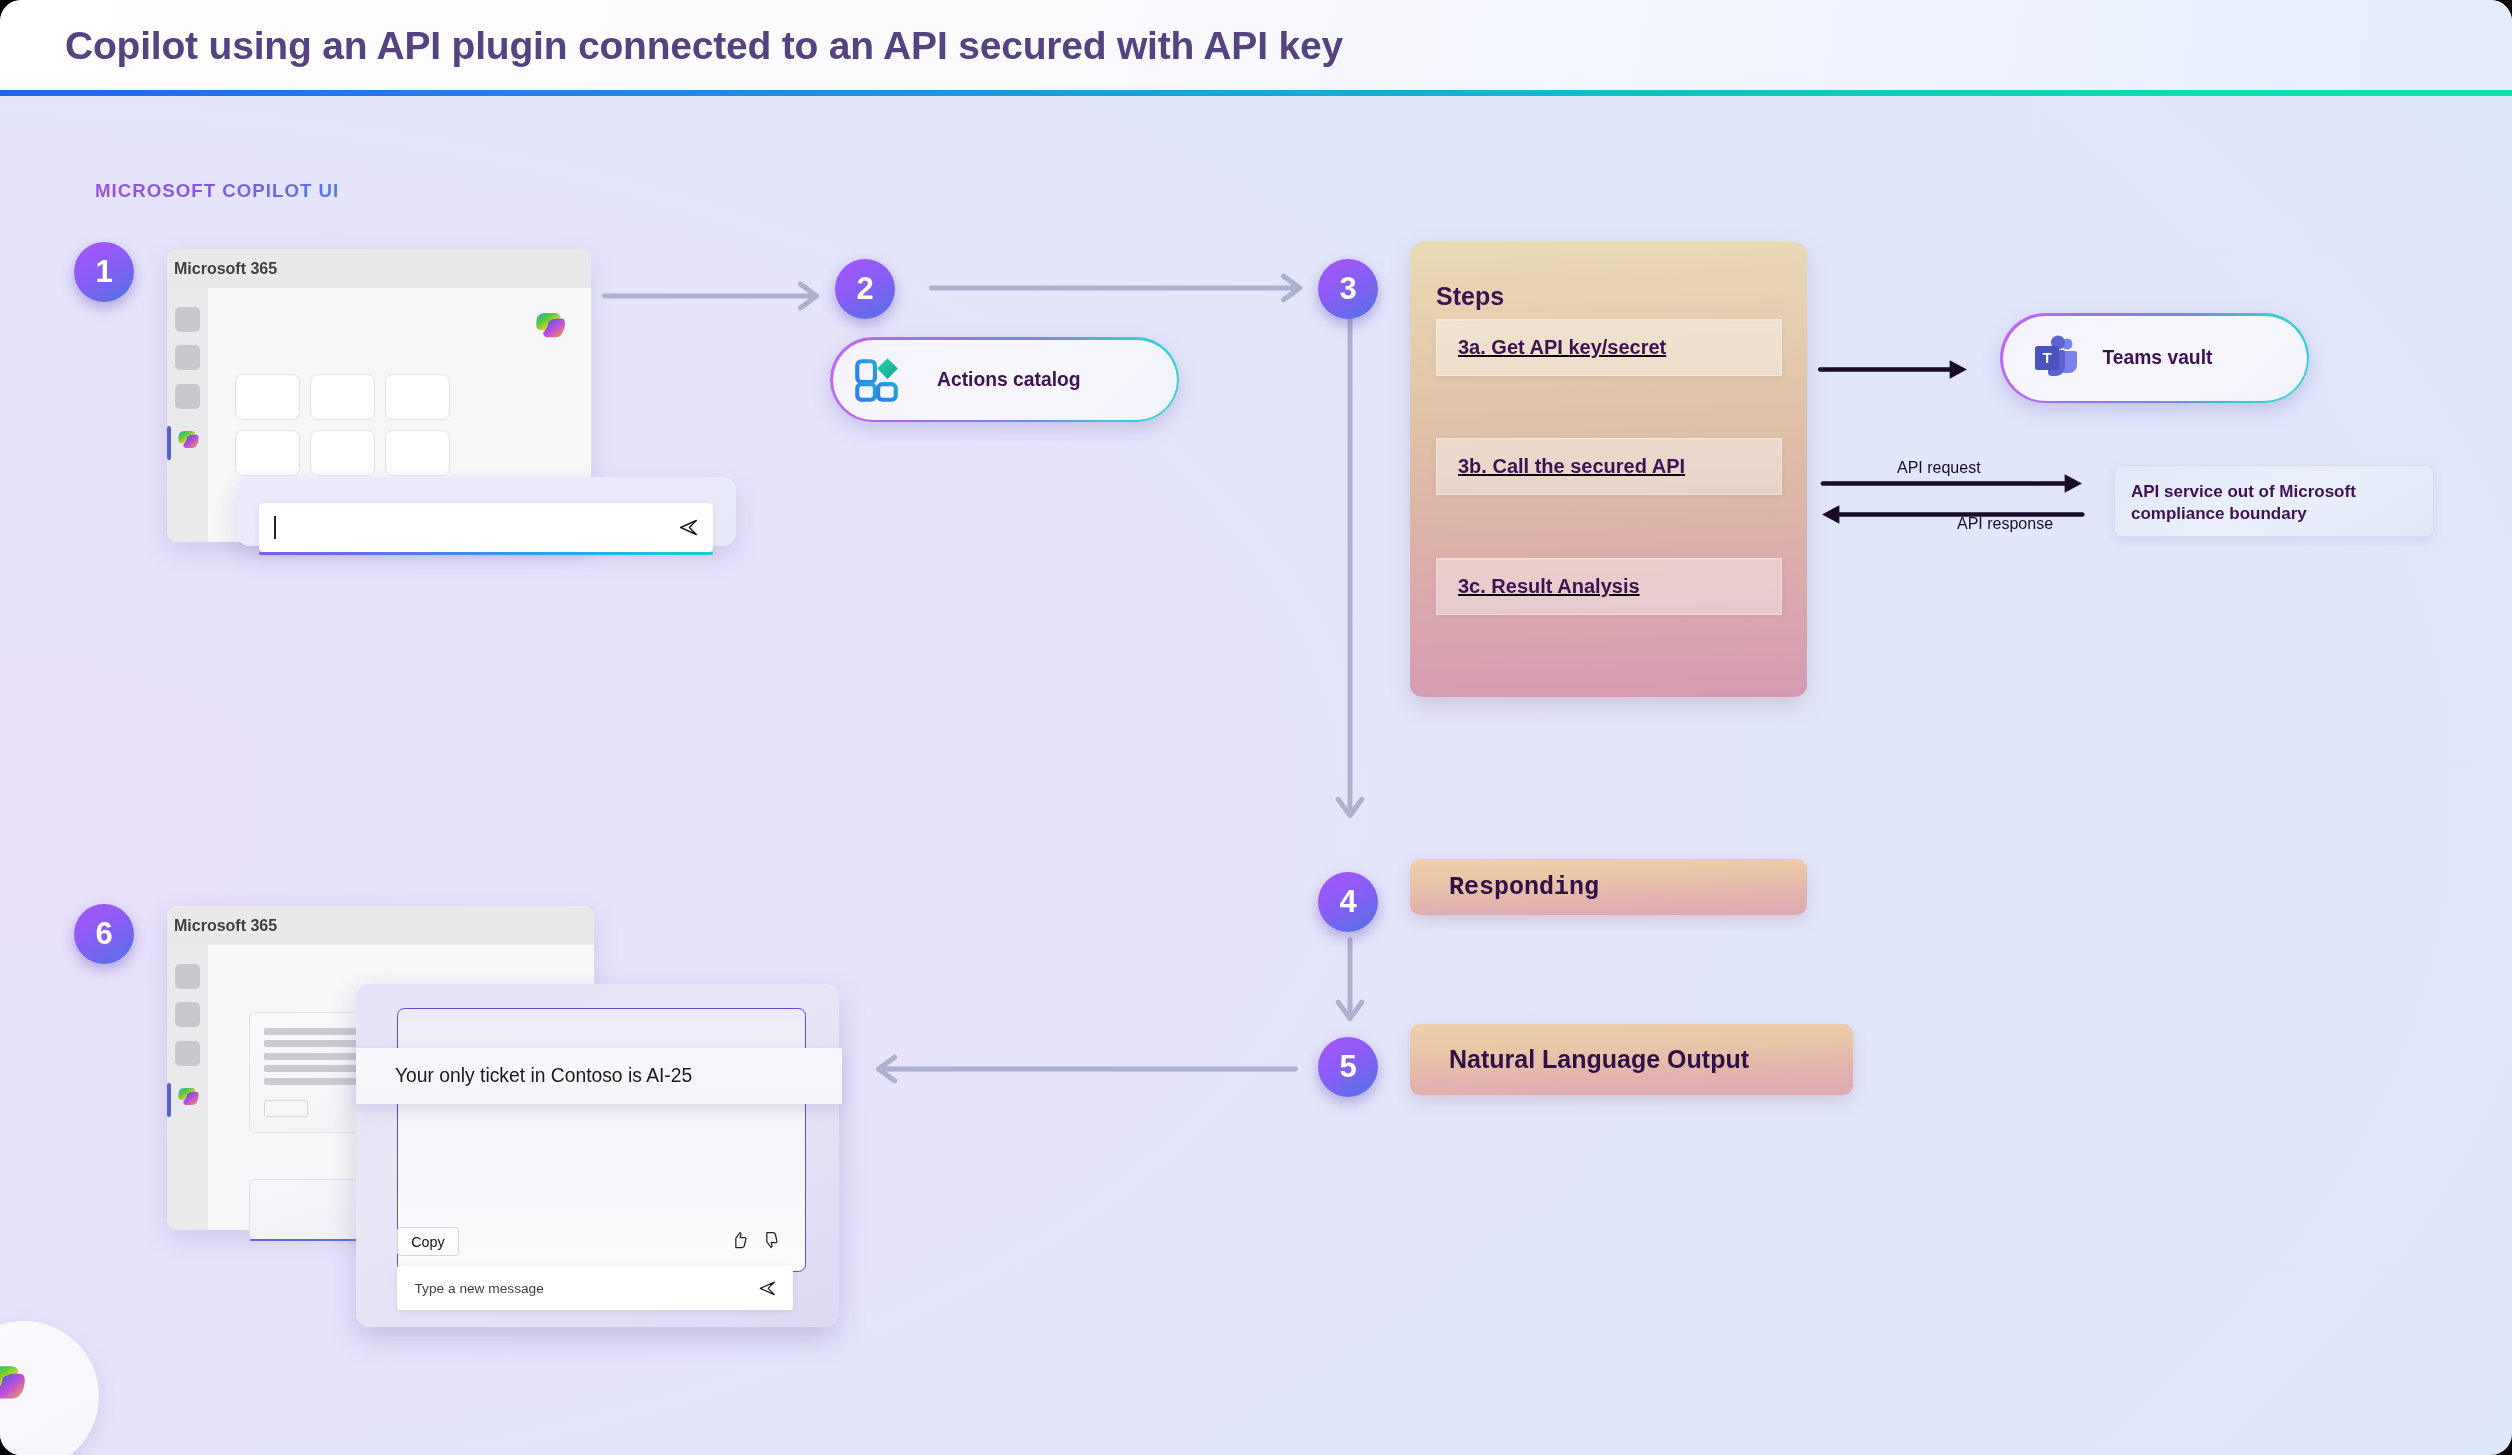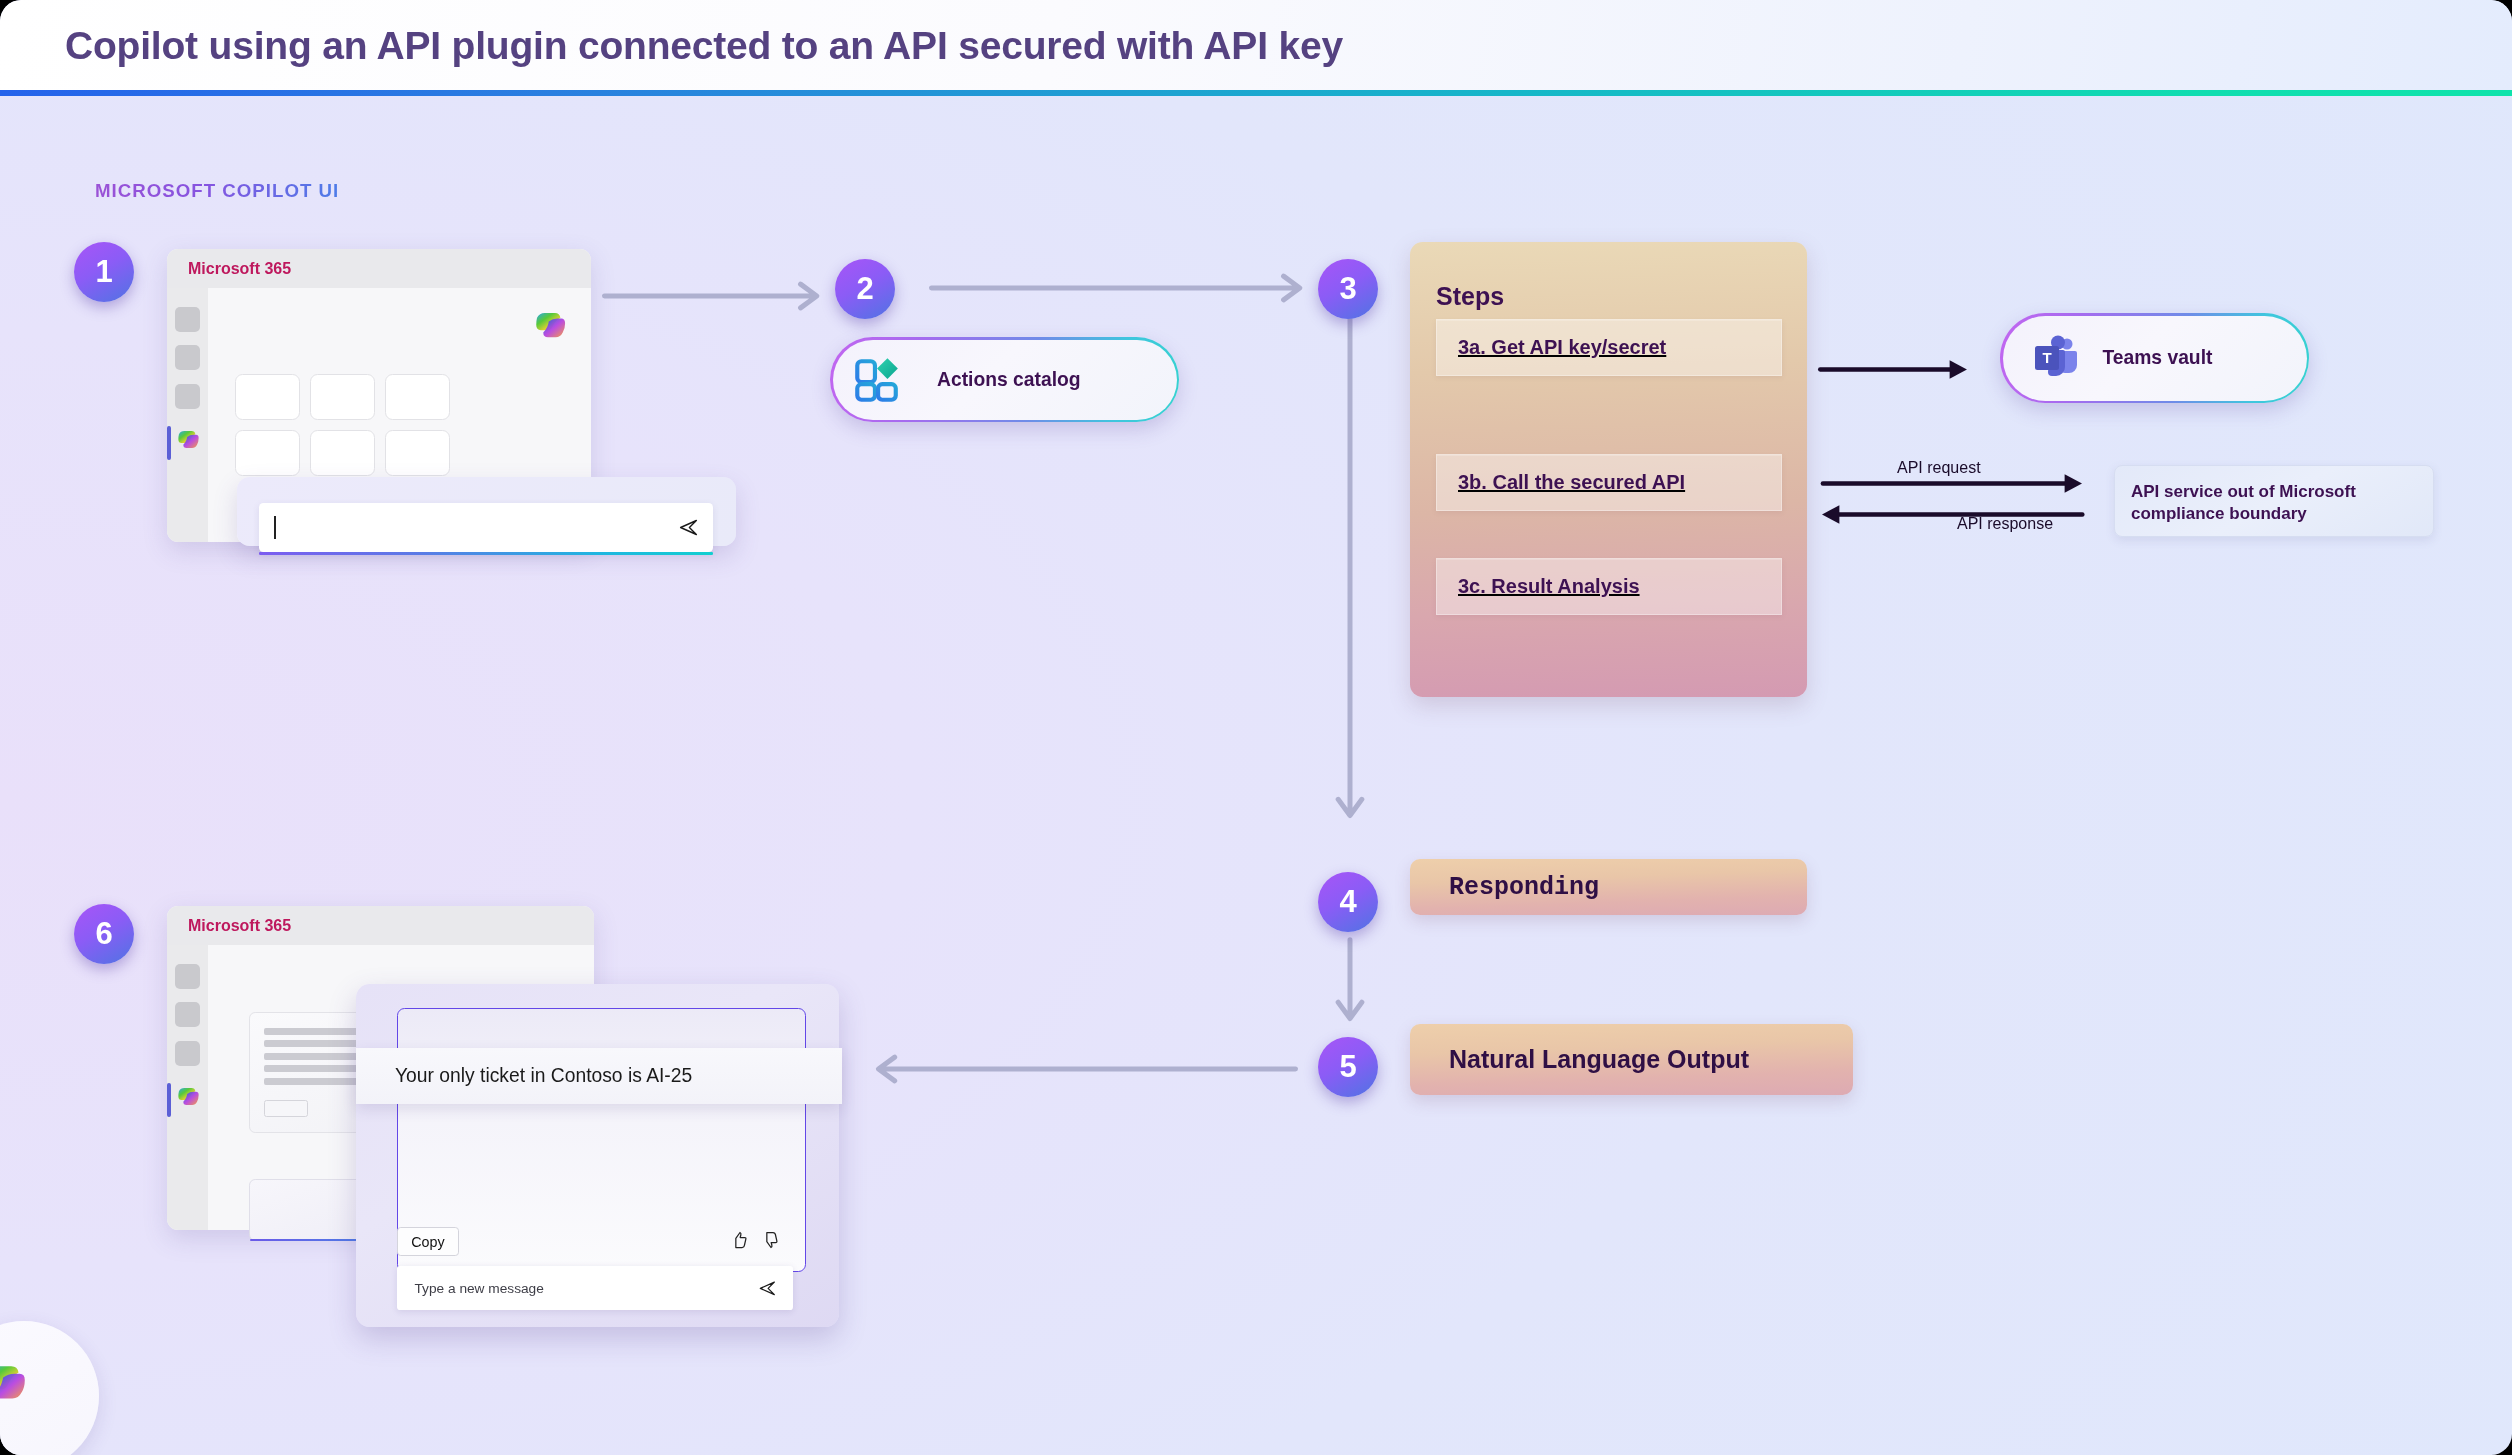--- a/index.html
+++ b/index.html
@@ -47,21 +47,21 @@
     z-index:9;
   }
 
   
   .m365{
     position:absolute;background:#f7f7f9;border-radius:11.2px;
     box-shadow:0 8.7px 24px rgba(88,70,150,.17);overflow:hidden;
   }
   .m365-bar{height:39px;background:#e9e9ec;display:flex;align-items:center;}
   .m365-bar span{
-    margin-left:21px;font-size:16px;font-weight:700;color:#be185d;text-align:right;
+    margin-left:7px;font-size:16px;font-weight:700;color:#404040;text-align:right;
   }
   .m365-body{display:flex;height:calc(100% - 39px);}
   .m365-rail{
     width:41px;background:#eaeaec;padding-top:18.7px;
     display:flex;flex-direction:column;align-items:center;gap:13.7px;position:relative;
   }
   .rail-sq{width:25px;height:25px;border-radius:5px;background:#c9c9cd;}
   .rail-active{position:absolute;left:0;width:3.7px;height:34px;border-radius:1.9px;background:#5b5fd6;}
   .m365-main{flex:1;background:#f7f7f9;position:relative;}
 
@@ -338,21 +338,21 @@
     <svg width="44" height="549" viewBox="0 0 70 880">
       <path d="M35 30 V840 M16 818 L35 844 L54 818" fill="none" stroke="#aeb0cf" stroke-width="8" stroke-linecap="round" stroke-linejoin="round"></path>
     </svg>
   </div>
 
   <div id="steps-panel">
     <div id="steps-title">Steps</div>
     <div class="step-card" style="top:77px;">
       <span>3a. Get API key/secret</span>
     </div>
-    <div class="step-card" style="top:212px;">
+    <div class="step-card" style="top:196px;">
       <span>3b.  Call the secured API</span>
     </div>
     <div class="step-card" style="top:316px;">
       <span>3c.  Result Analysis</span>
     </div>
   </div>
 
   <div class="arrow" style="left:1818px;top:351px;">
     <svg width="156" height="37" viewBox="0 0 250 60">
       <path d="M2 30 H216" fill="none" stroke="#1a0b2a" stroke-width="7" stroke-linecap="round"></path>

